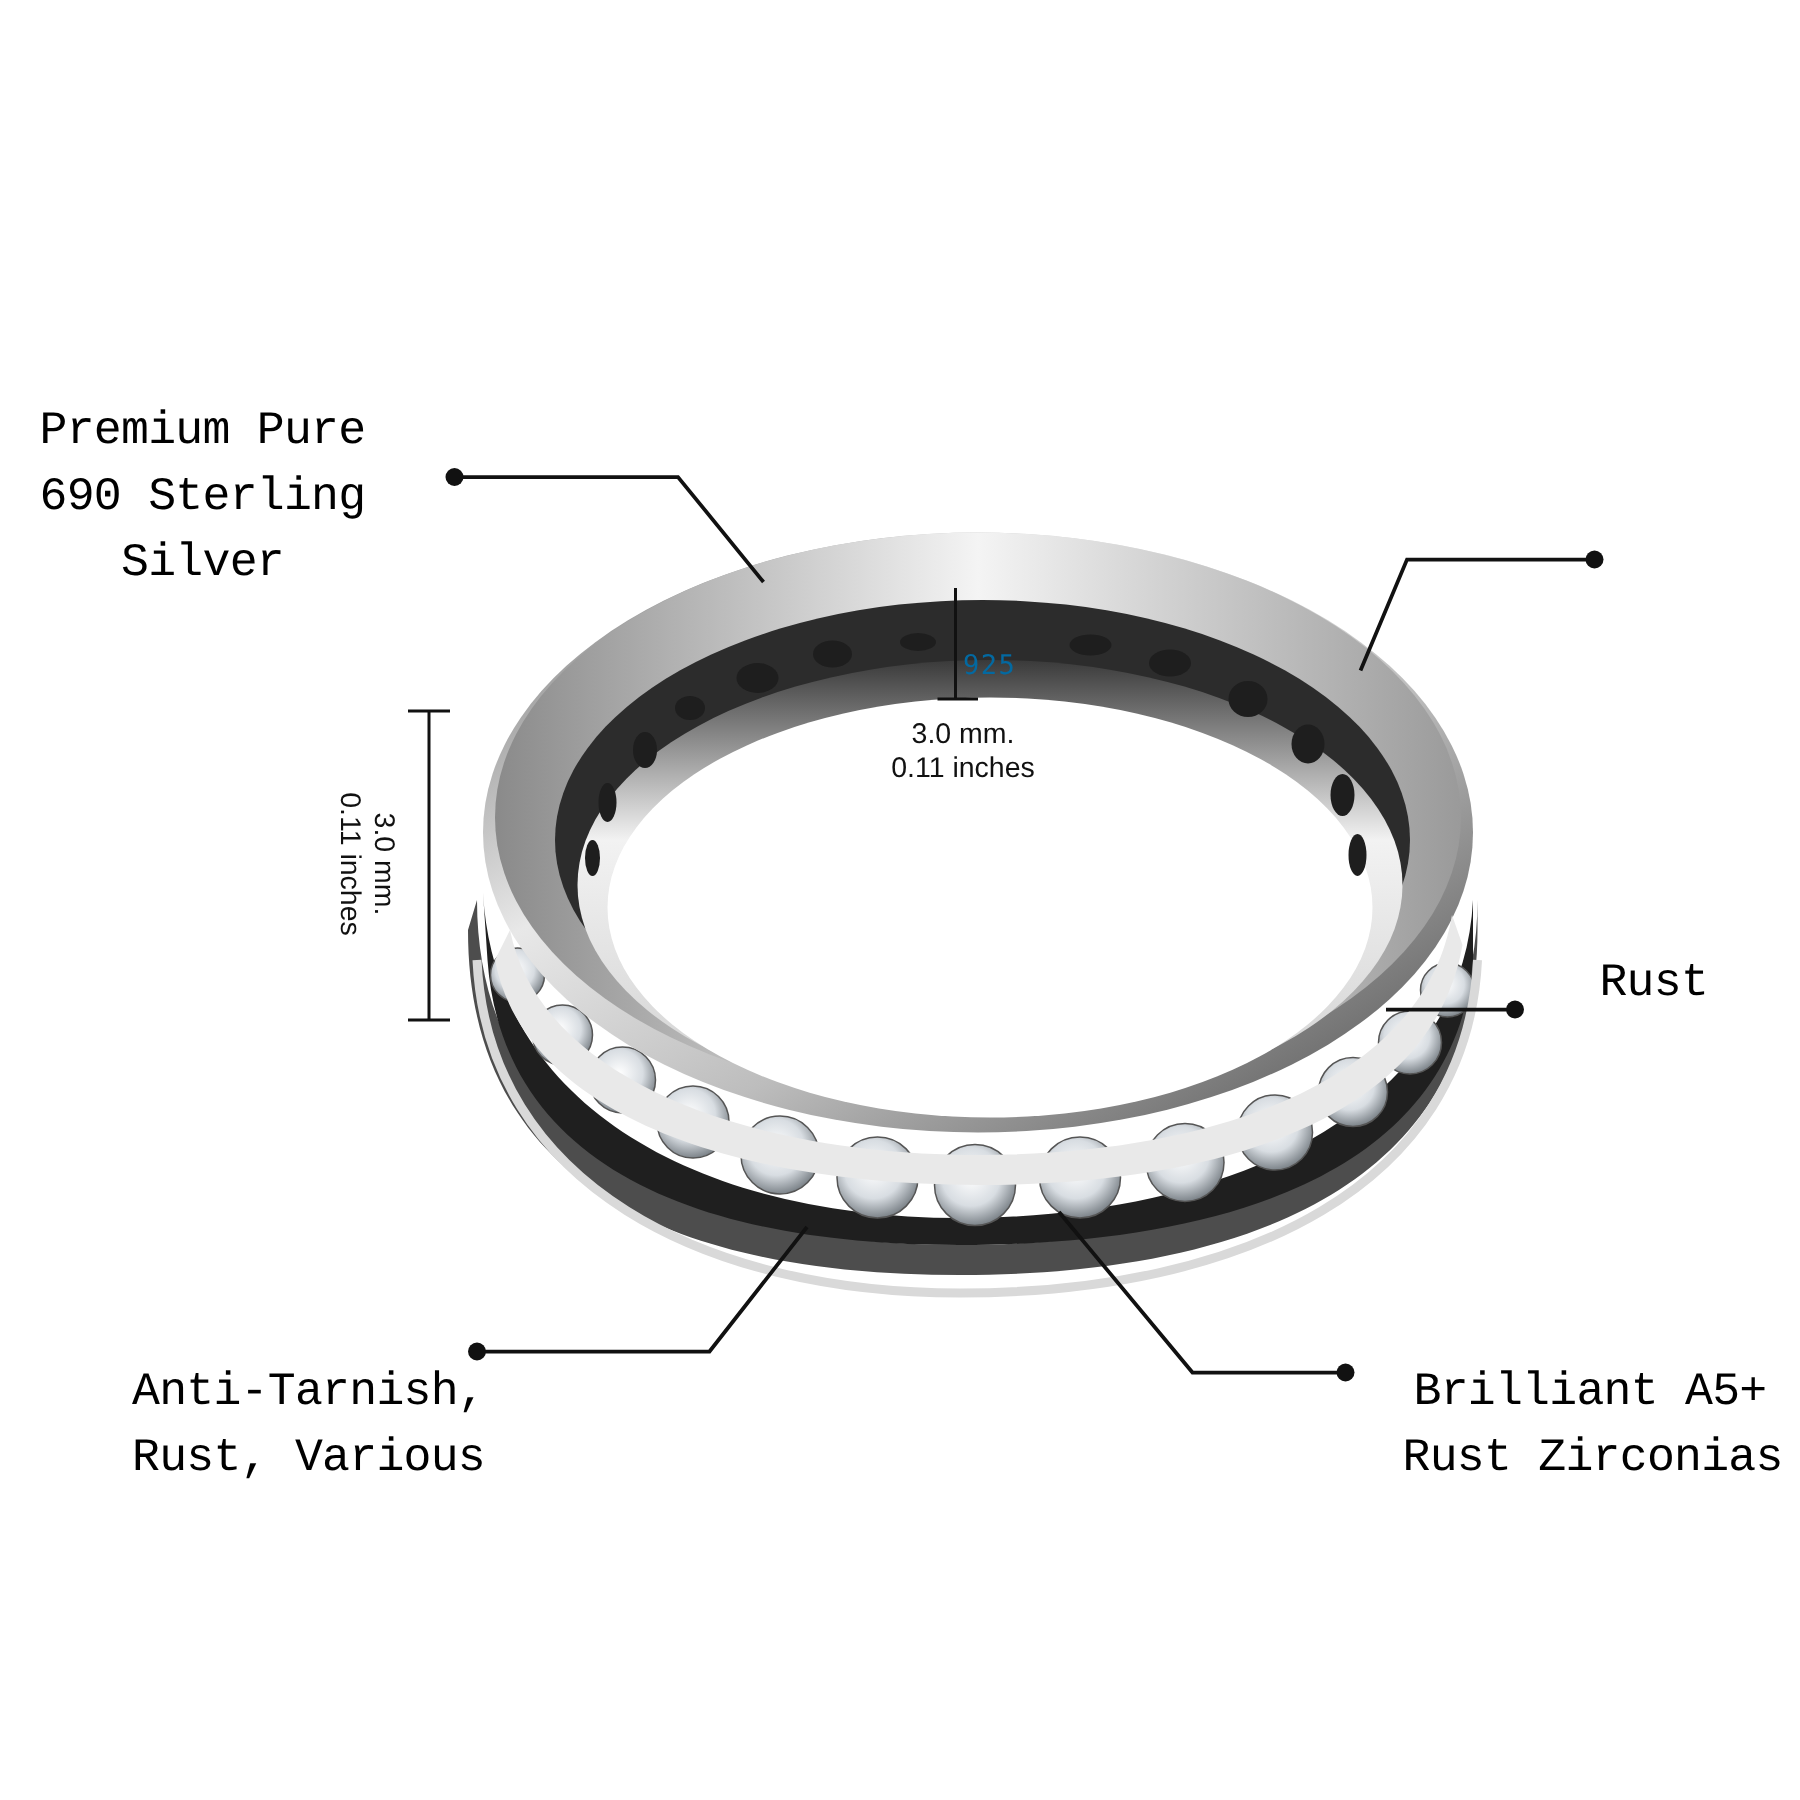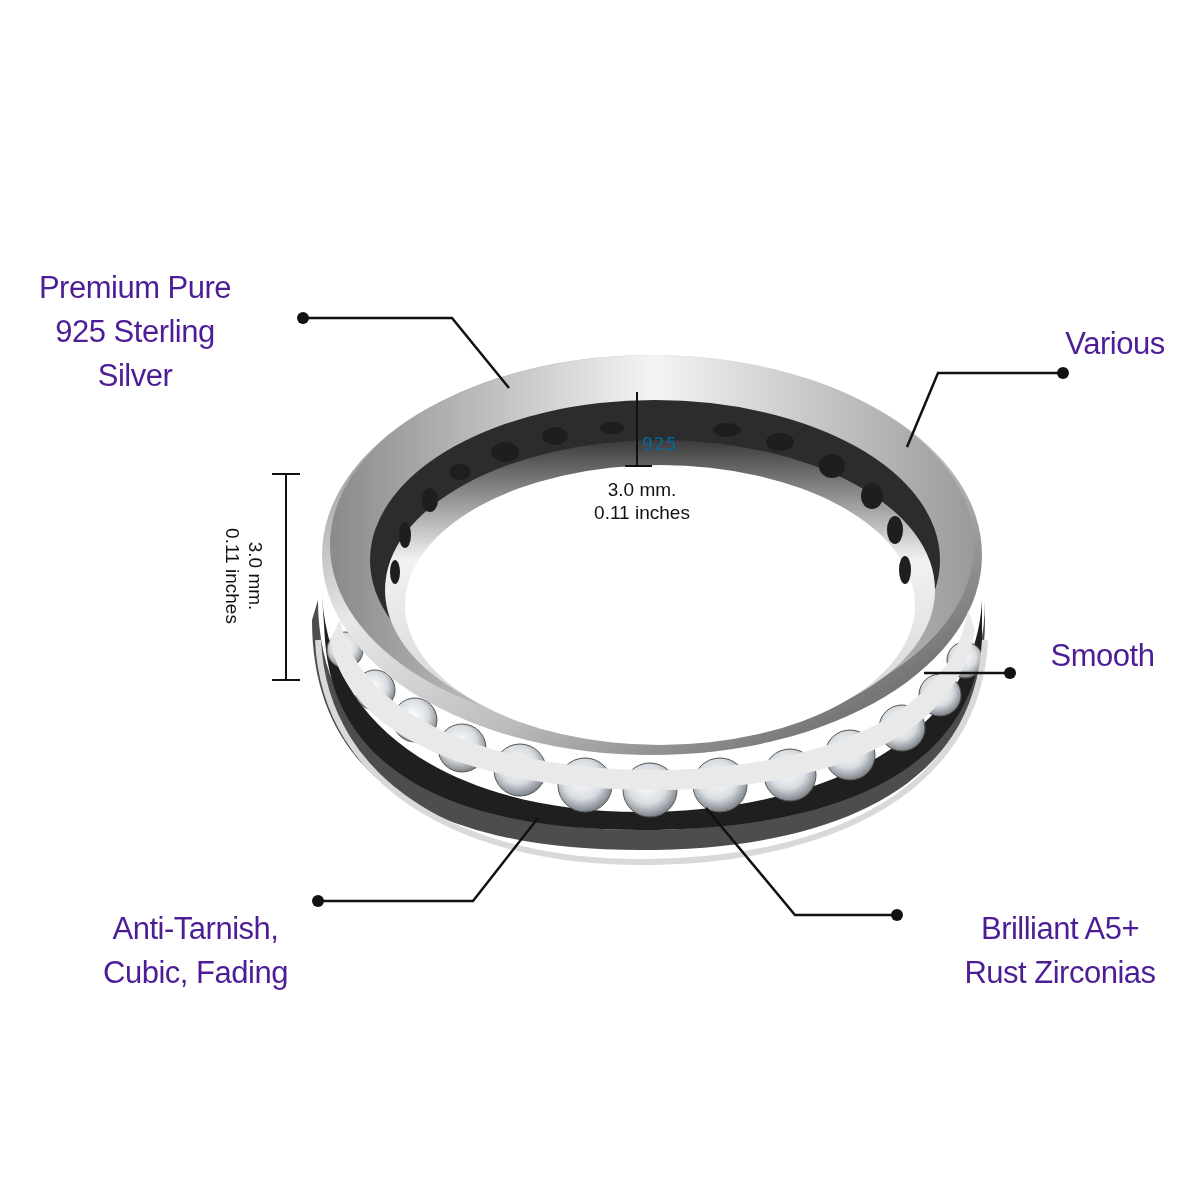--- a/index.html
+++ b/index.html
@@ -1,19 +1,19 @@
 <!DOCTYPE html>
 <html><head>
 <meta charset="utf-8">
 <style>
   html, body { margin: 0; padding: 0; background: #ffffff; }
   body { width: 1200px; height: 1200px; position: relative; overflow: hidden;
          font-family: "DejaVu Sans", sans-serif; color: #111; }
-  .label { position: absolute; text-align: center; font-size: 31px; line-height: 44px; color: #4c1d95;
-           font-family: Liberation Sans, sans-serif; letter-spacing: -0.5px; }
+  .label { position: absolute; text-align: center; font-size: 31px; line-height: 44px; color: #000000;
+           font-family: Liberation Mono, monospace; letter-spacing: -0.5px; }
   .label span { display: block; white-space: nowrap; }
   .meas { position: absolute; font-family: "Liberation Sans", sans-serif; font-size: 19px;
           line-height: 23px; text-align: center; color: #111; }
   .meas span { display: block; white-space: nowrap; }
   .meas-v { transform: rotate(90deg); transform-origin: center center; }
   svg.art { position: absolute; left: 0; top: 0; }
 </style>
 </head>
 <body>
 
@@ -130,33 +130,32 @@
   <span>0.11 inches</span>
 </div>
 
 <div class="meas meas-v" style="left:174px;top:553px;width:140px;">
   <span>3.0 mm.</span>
   <span>0.11 inches</span>
 </div>
 
 <div class="label" style="left:10px;top:266px;width:250px;">
   <span>Premium Pure</span>
-  <span>925 Sterling</span>
+  <span>690 Sterling</span>
   <span>Silver</span>
 </div>
 
 <div class="label" style="left:1040px;top:322px;width:150px;">
-  <span>Various</span>
 </div>
 
 <div class="label" style="left:1025px;top:634px;width:155px;">
-  <span>Smooth</span>
+  <span>Rust</span>
 </div>
 
 <div class="label" style="left:88px;top:867px;width:215px;margin-top:40px;">
   <span>Anti-Tarnish,</span>
-  <span>Cubic, Fading</span>
+  <span>Rust, Various</span>
 </div>
 
 <div class="label" style="left:935px;top:879px;width:250px;margin-top:28px;">
   <span>Brilliant A5+</span>
   <span>Rust Zirconias</span>
 </div>
 
 </body></html>

